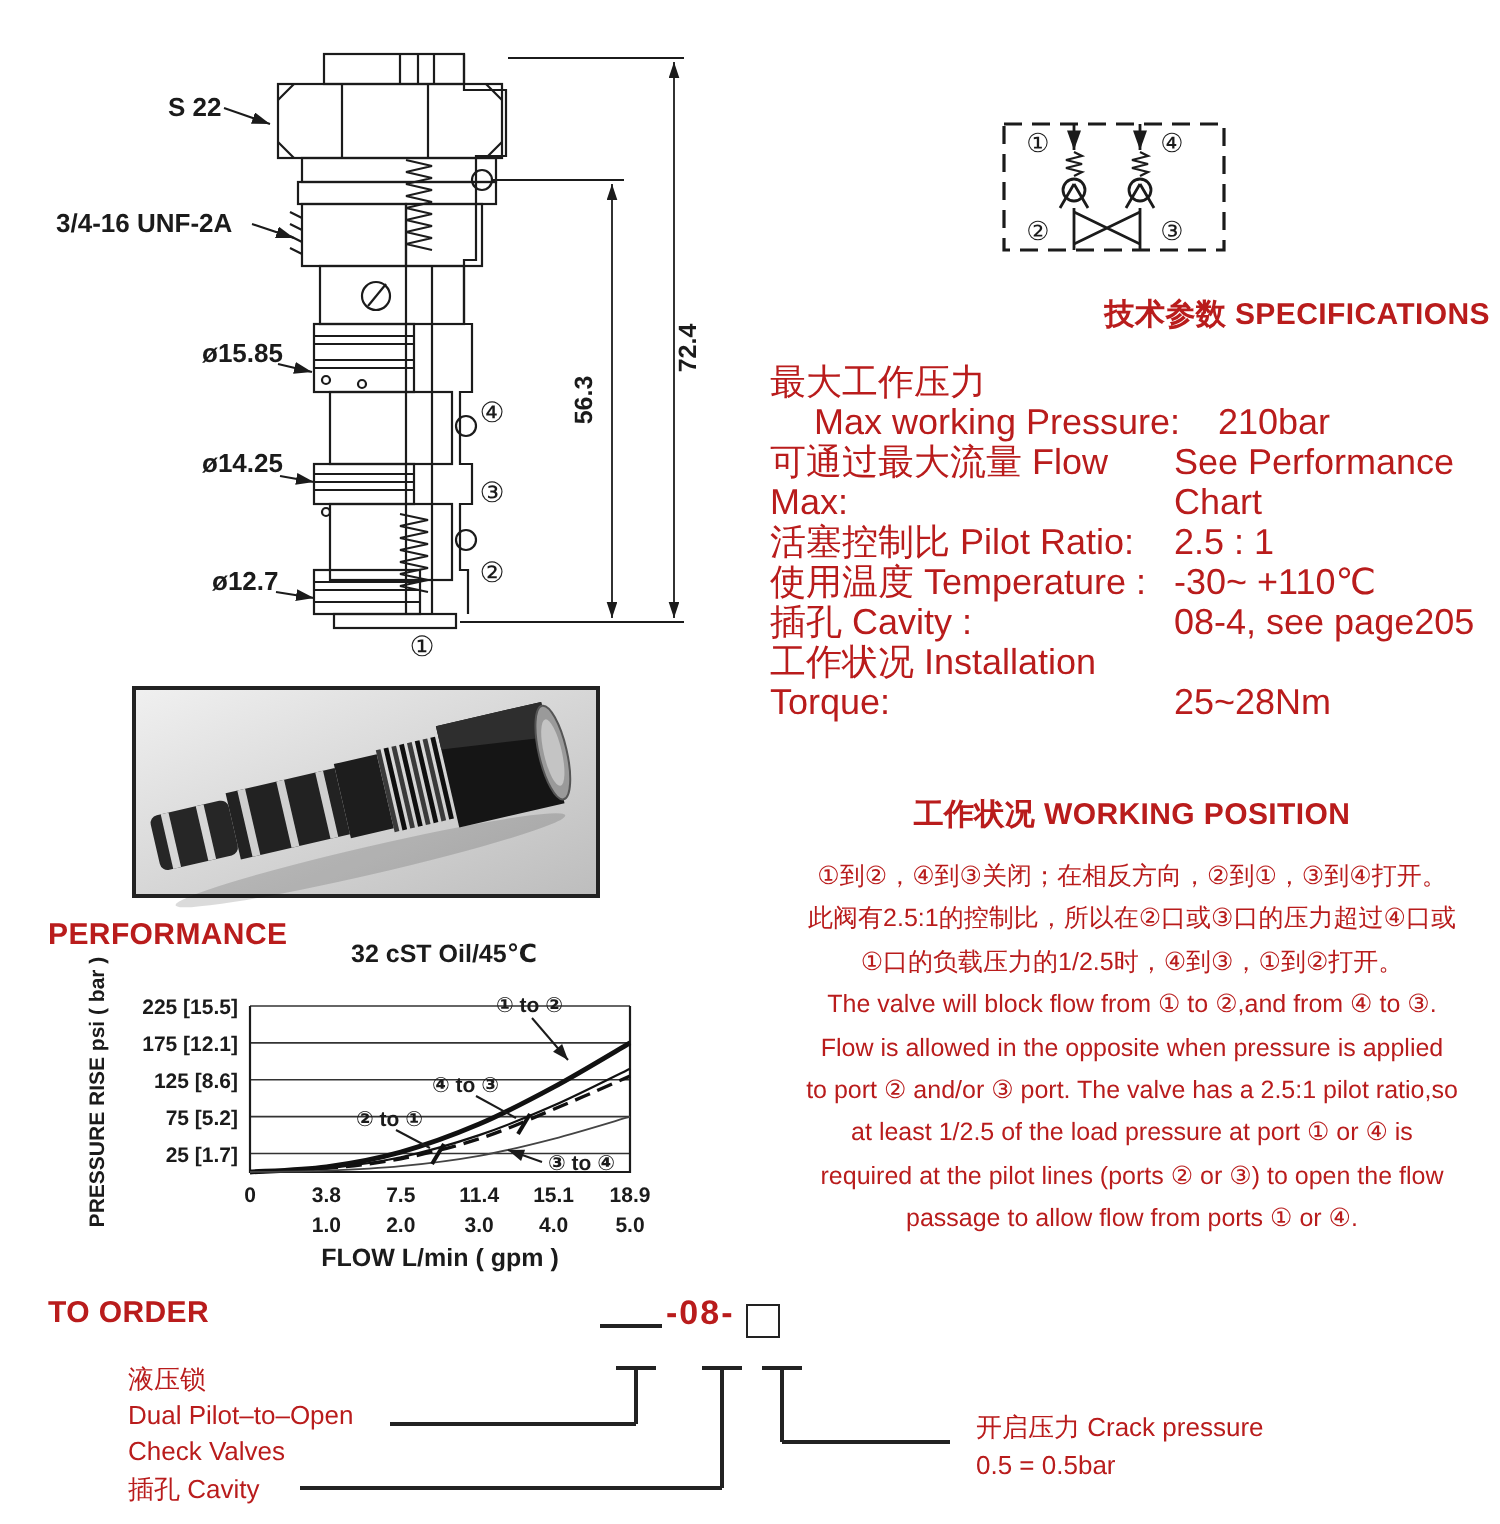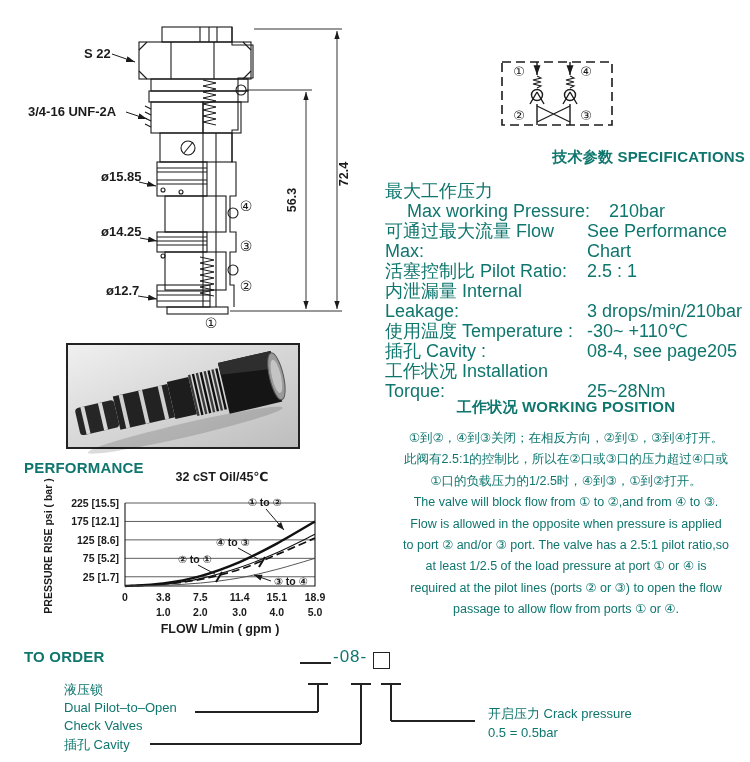--- a/index.html
+++ b/index.html
@@ -1,36 +1,36 @@
 <!DOCTYPE html>
 <html><head>
 <meta charset="utf-8">
 <style>
   html,body{margin:0;padding:0;background:#fff;}
-  .page{position:relative;width:750px;height:762px;background:#ffffff;color:#0f766e;
+  .page{position:relative;width:750px;height:762px;background:#ffffff;color:#b91c1c;
         font-family:"Liberation Sans","DejaVu Sans",sans-serif;overflow:hidden;}
   svg{position:absolute;overflow:visible;font-family:inherit;}
   svg text{fill:#1b1b1b;}
   h2{margin:0;font-size:15px;font-weight:bold;letter-spacing:.2px;}
   
   .specs{position:absolute;left:385px;top:148px;width:360px;}
   .specs h2{margin-bottom:14px;text-align:right;}
   .spec-row{display:flex;font-size:18px;line-height:20px;align-items:flex-end;}
   .spec-row .lbl{flex:0 0 202px;}
   .spec-row.indent .lbl{padding-left:22px;}
   .spec-row .val{flex:1;}
   
   .working{position:absolute;left:385px;top:398px;width:362px;text-align:center;}
   .working h2{margin-bottom:11px;}
   .working .wline{font-size:12.5px;line-height:21.4px;}
   
   .perf-h{position:absolute;left:24px;top:459px;}
   
   .toorder-h{position:absolute;left:24px;top:648px;}
-  .code-mid{position:absolute;left:333px;top:647px;font-size:17px;font-weight:normal;letter-spacing:1px;}
+  .code-mid{position:absolute;left:333px;top:647px;font-size:17px;font-weight:bold;letter-spacing:1px;}
   .code-box{position:absolute;left:373px;top:652px;width:15px;height:15px;border:1.8px solid #222;}
   .hline,.vline{position:absolute;background:#222;}
   .ol-left{position:absolute;left:64px;top:681px;font-size:13px;line-height:18px;}
   .ol-cavity{position:absolute;left:64px;top:736px;font-size:13px;}
   .ol-right{position:absolute;left:488px;top:704px;font-size:13px;line-height:19px;}
 </style>
 </head>
 <body>
 
 <div class="page">
@@ -140,24 +140,20 @@
         <span class="lbl">Max working Pressure:</span>
         <span class="val">210bar</span>
       </div>
     <div class="spec-row">
         <span class="lbl">可通过最大流量 Flow Max:</span>
         <span class="val">See Performance Chart</span>
       </div>
     <div class="spec-row">
         <span class="lbl">活塞控制比 Pilot Ratio:</span>
         <span class="val">2.5 : 1</span>
-      </div>
-    <div class="spec-row">
-        <span class="lbl">内泄漏量 Internal Leakage:</span>
-        <span class="val">3 drops/min/210bar</span>
       </div>
     <div class="spec-row">
         <span class="lbl">使用温度 Temperature :</span>
         <span class="val">-30~ +110℃</span>
       </div>
     <div class="spec-row">
         <span class="lbl">插孔 Cavity :</span>
         <span class="val">08-4, see page205</span>
       </div>
     <div class="spec-row">

